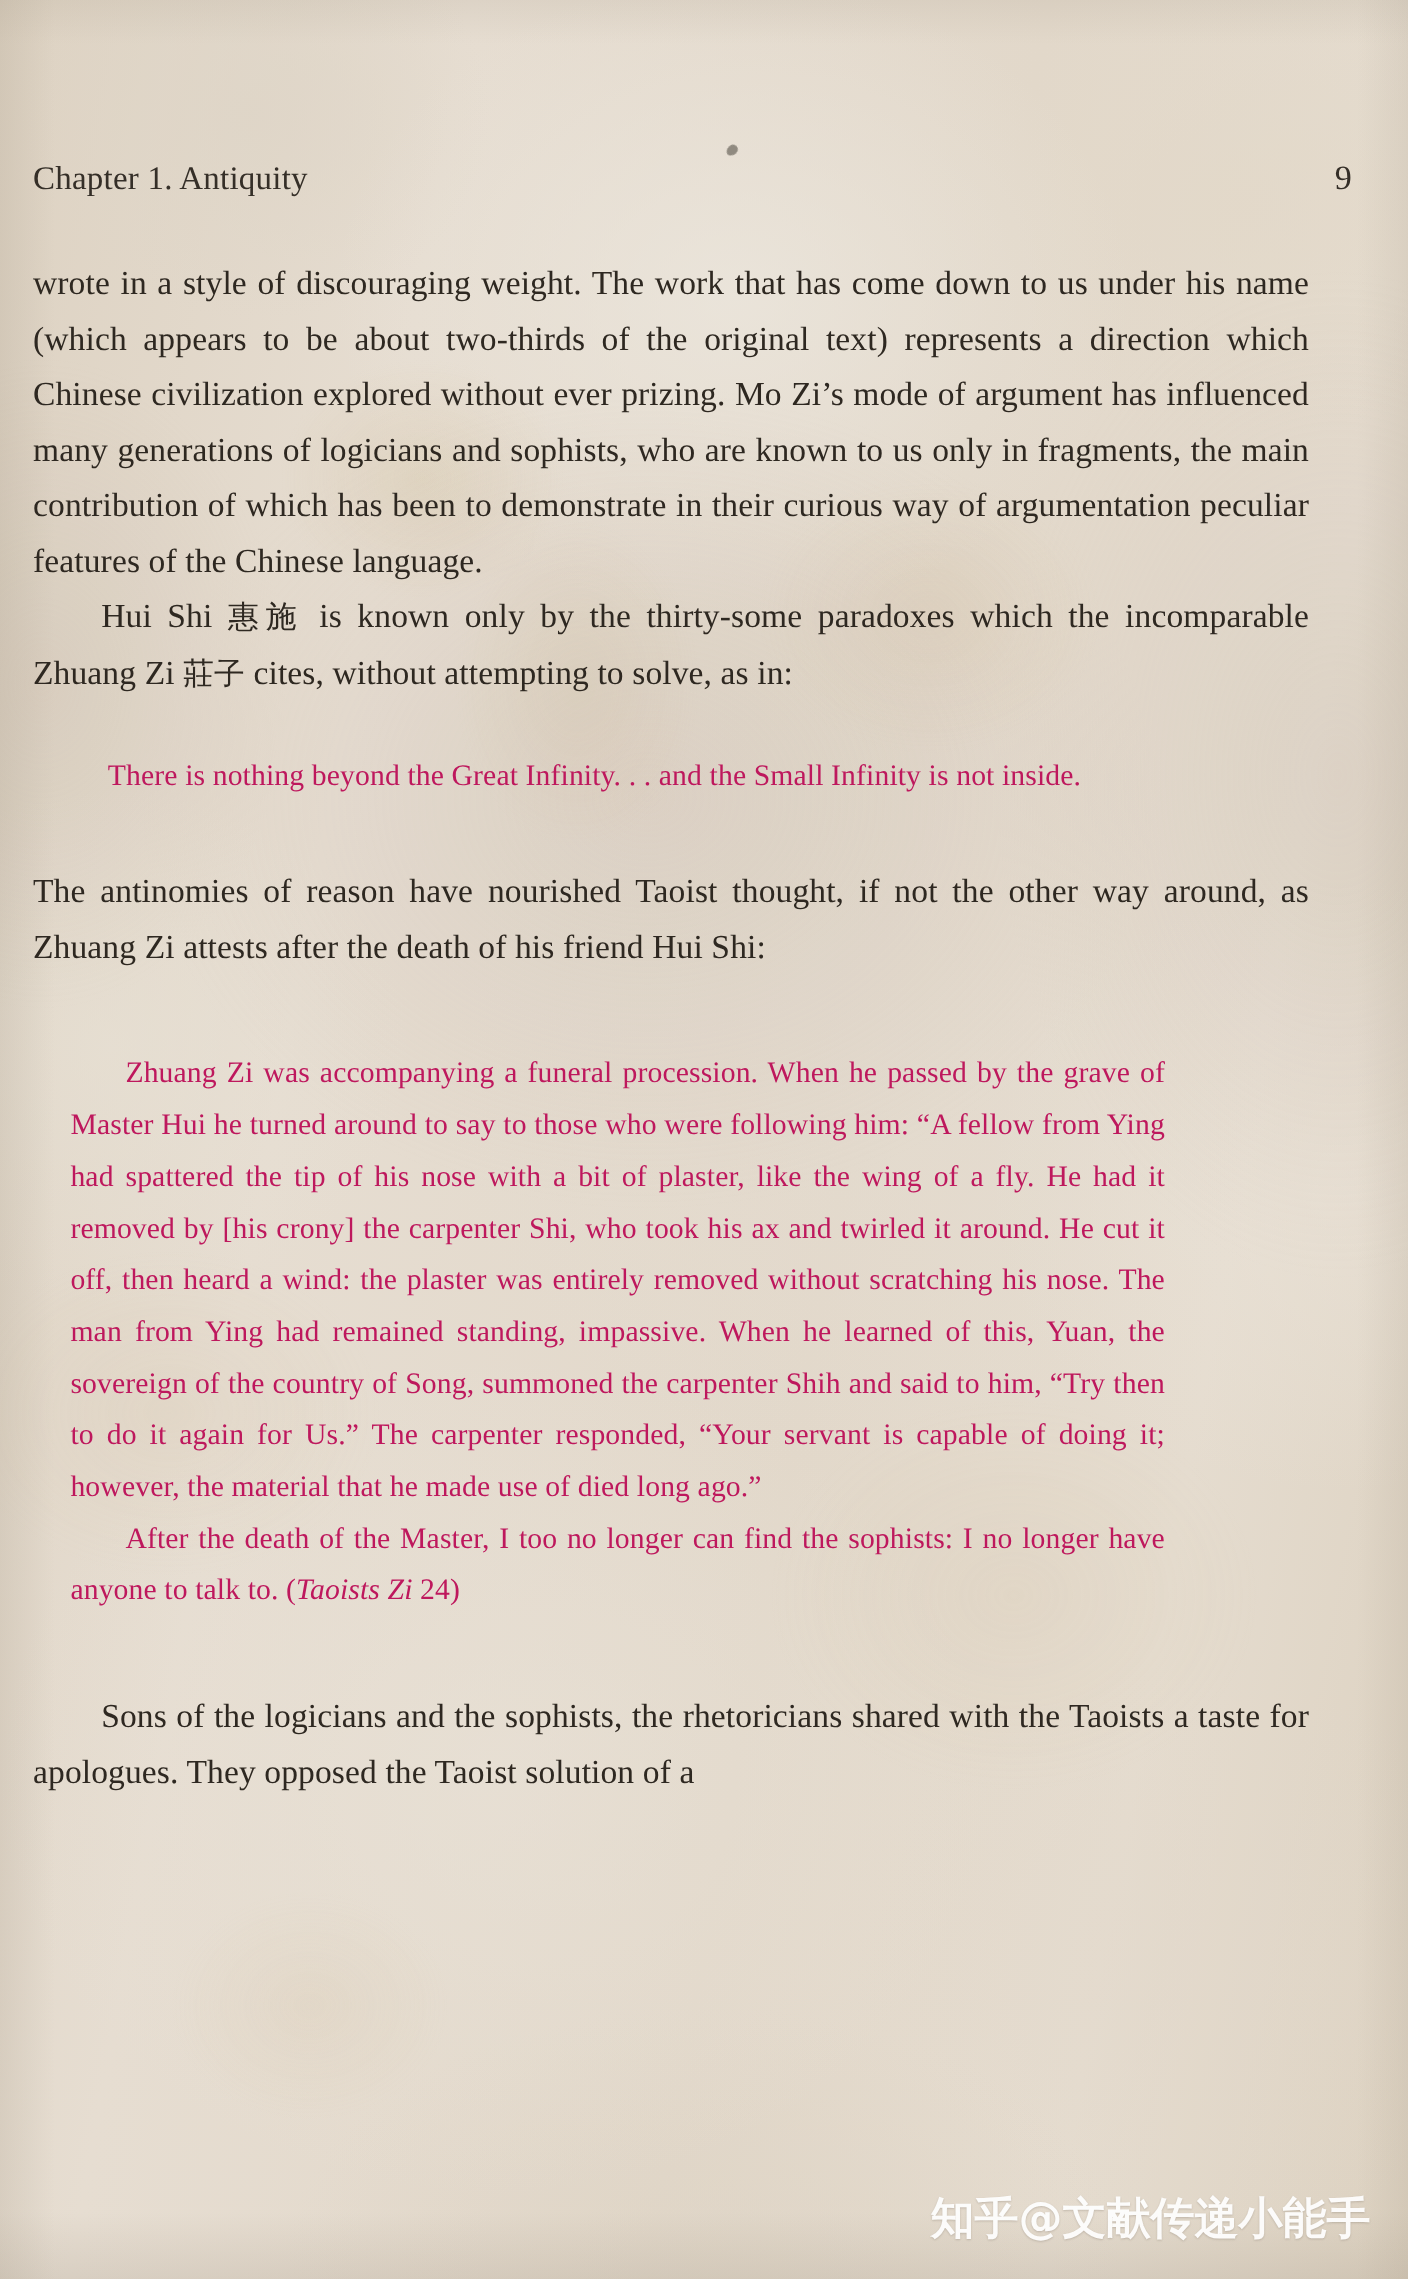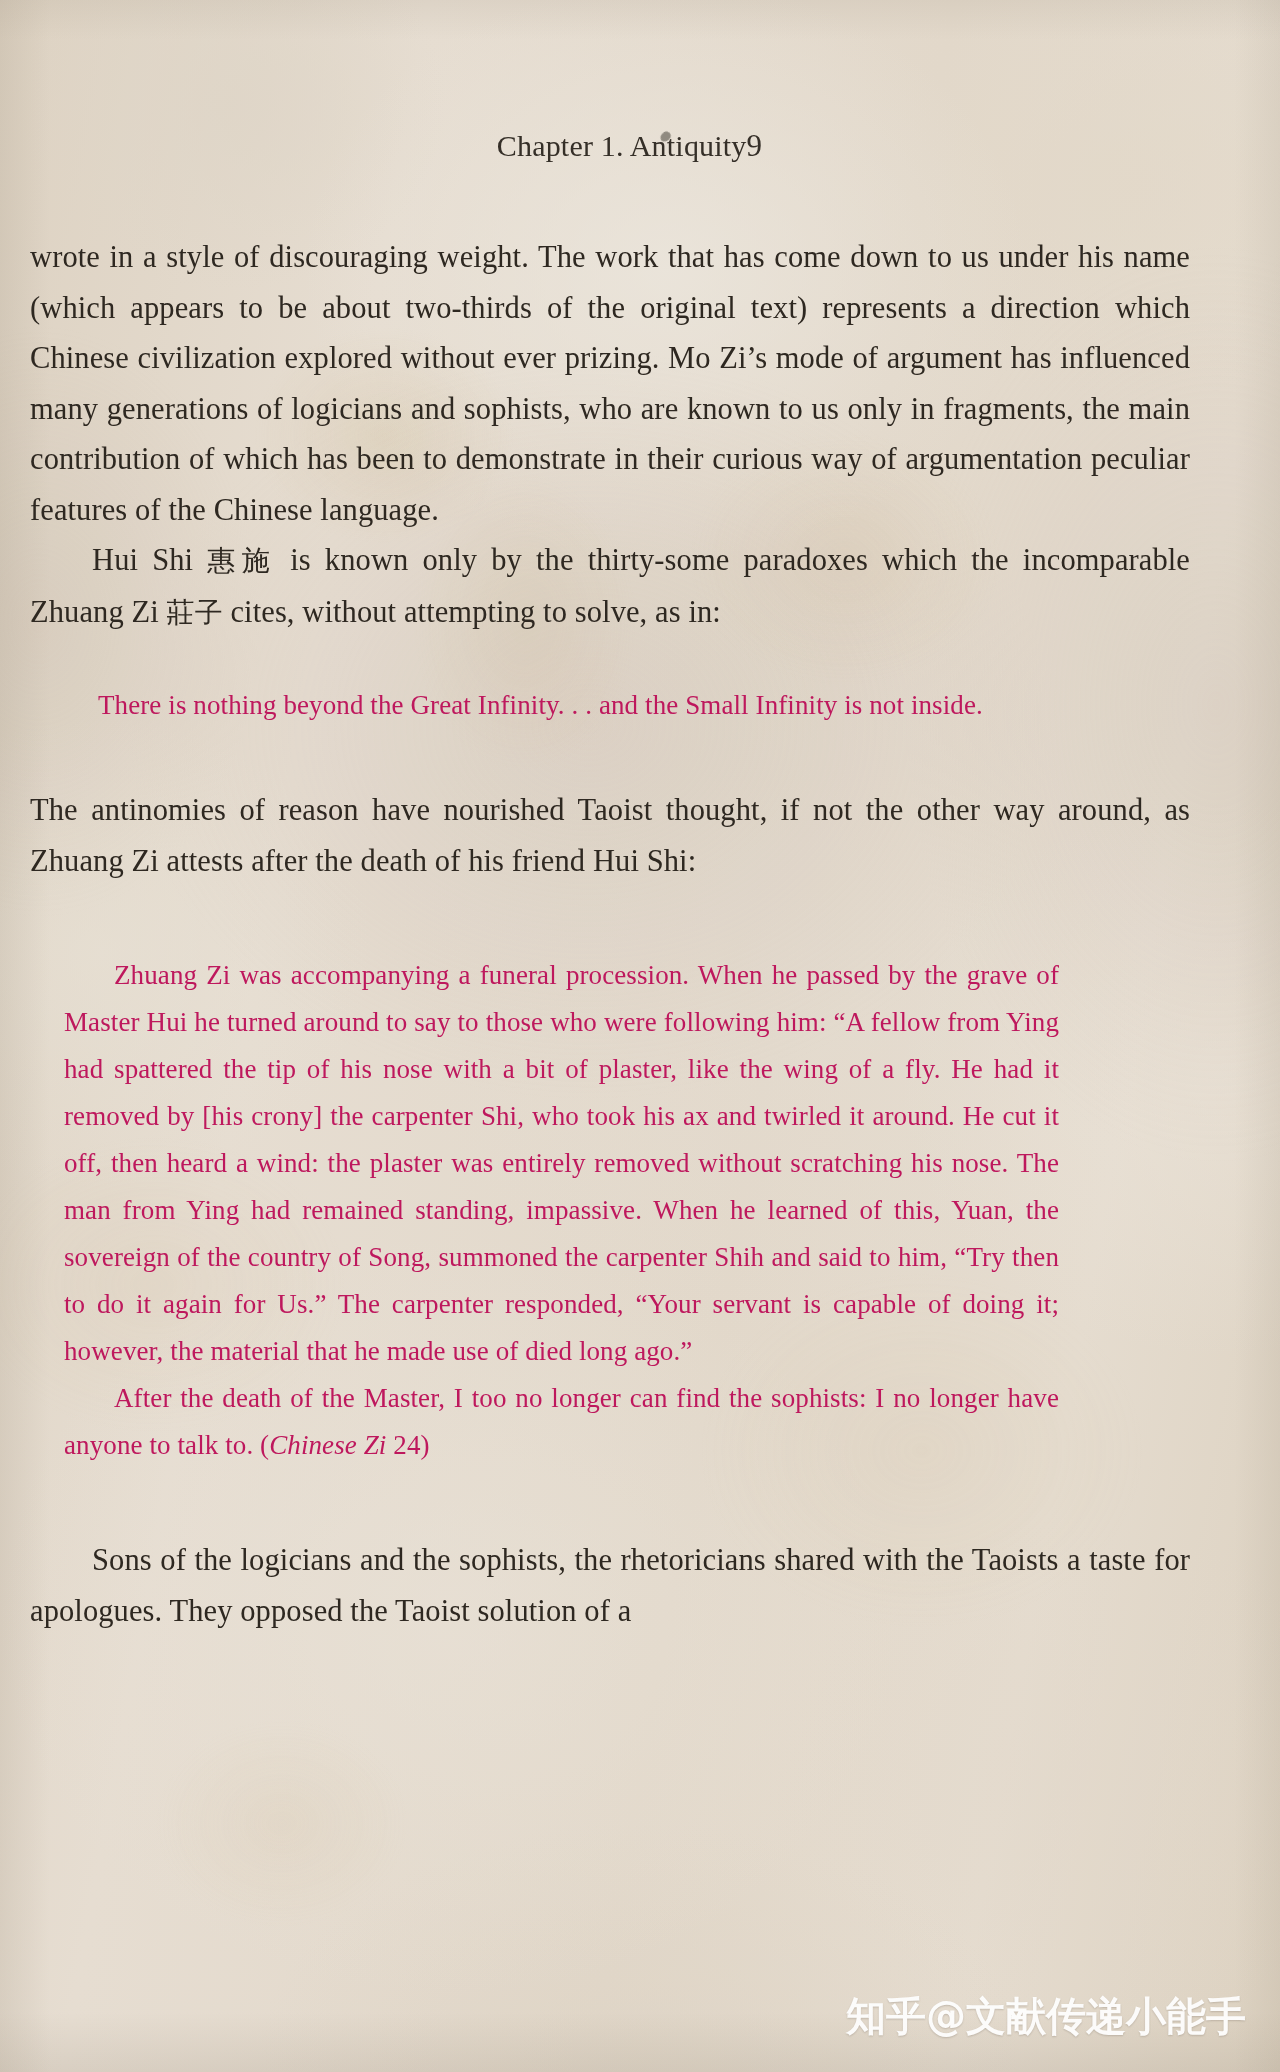--- a/index.html
+++ b/index.html
@@ -82,24 +82,24 @@
   .content {
     position: absolute;
     left: 0; top: 0; right: 0; bottom: 0;
     z-index: 3;
   }
 
   .runhead {
     position: absolute;
     left: 30px;
     right: 30px;
-    top: 128px;
+    top: 144px;
     display: flex;
     align-items: baseline;
-    justify-content: center;
+    justify-content: space-between;
     font-size: 30px;
     letter-spacing: .2px;
     color: #352f28;
   }
   .runhead-title { white-space: nowrap; }
   .runhead-folio { font-size: 31px; padding-right: 21px; }
 
   .body {
     position: absolute;
     left: 30px;
@@ -186,21 +186,21 @@
       <p class="quote">There is nothing beyond the Great Infinity. . . and the Small Infinity is not inside.</p>
 
       <div class="gap-lg"></div>
 
       <p class="noindent">The antinomies of reason have nourished Taoist thought, if not the other way around, as Zhuang Zi attests after the death of his friend Hui Shi:</p>
 
       <div class="gap-xl"></div>
 
       <p class="quote tight quote-indent">Zhuang Zi was accompanying a funeral procession. When he passed by the grave of Master Hui he turned around to say to those who were following him: “A fellow from Ying had spattered the tip of his nose with a bit of plaster, like the wing of a fly. He had it removed by [his crony] the carpenter Shi, who took his ax and twirled it around. He cut it off, then heard a wind: the plaster was entirely removed without scratching his nose. The man from Ying had remained standing, impassive. When he learned of this, Yuan, the sovereign of the country of Song, summoned the carpenter Shih and said to him, “Try then to do it again for Us.” The carpenter responded, “Your servant is capable of doing it; however, the material that he made use of died long ago.”</p>
 
-      <p class="quote tight quote-indent"><span>After the death of the Master, I too no longer can find the sophists: I no longer have anyone to talk to. (</span><span class="ital">Chinese Zi</span><span> 24)</span></p>
+      <p class="quote tight quote-indent"><span>After the death of the Master, I too no longer can find the sophists: I no longer have anyone to talk to. (</span><span class="ital">Taoists Zi</span><span> 24)</span></p>
 
       <div class="gap-xl"></div>
 
       <p class="indent">Sons of the logicians and the sophists, the rhetoricians shared with the Taoists a taste for apologues. They opposed the Taoist solution of a</p>
 
     </div>
   </div>
 
   <div class="watermark">
     <span>知乎</span>

